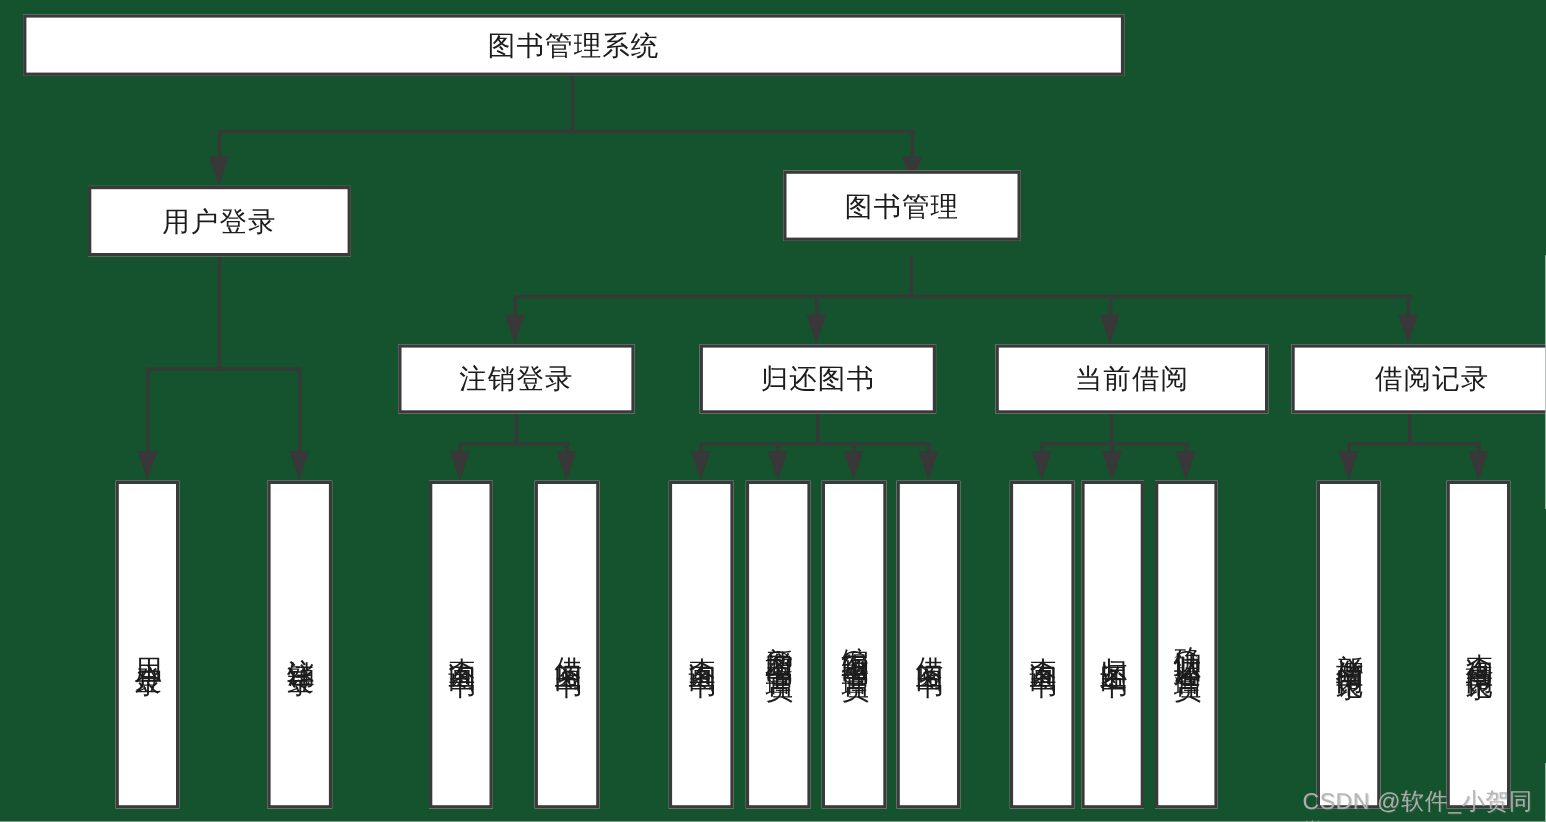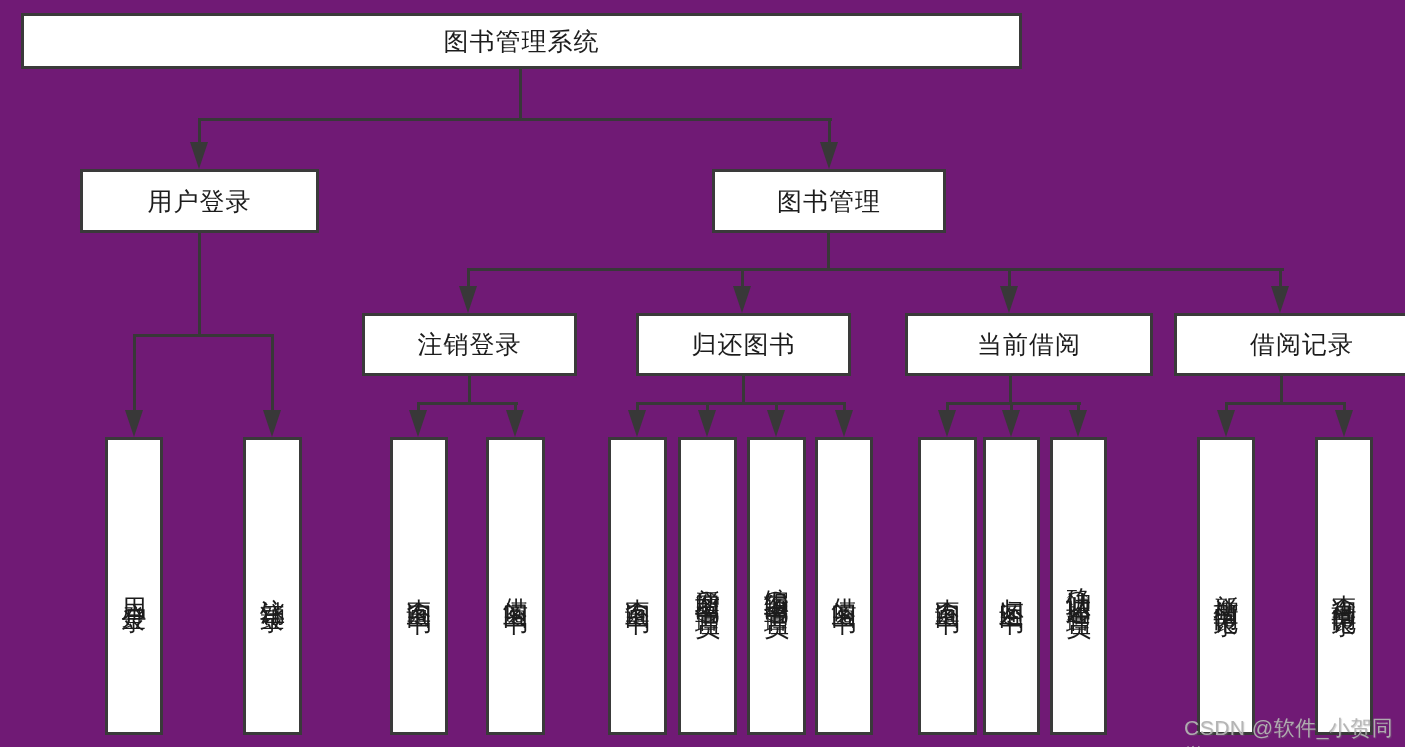--- a/index.html
+++ b/index.html
@@ -1,17 +1,17 @@
 <!DOCTYPE html>
 <html><head>
 <meta charset="utf-8">
 <style>
   html,body { margin:0; padding:0; background:#ffffff; }
   .canvas {
-    position:relative; width:1405px; height:747px; background:#701a75;
+    position:relative; width:1405px; height:747px; background:#14532d;
     font-family:"Liberation Sans", sans-serif; overflow:hidden;
   }
   .line { position:absolute; background:#383838; }
   .arrow {
     position:absolute; width:0; height:0;
     border-left:9px solid transparent; border-right:9px solid transparent;
     border-top:27px solid #383838;
   }
   .hbox, .vbox {
     position:absolute; box-sizing:border-box; border:3px solid #3a3a3a;
@@ -94,21 +94,21 @@
   <div class="line" style="left:1343px;top:405px;width:3px;height:7px"></div>
   <div class="arrow" style="left:1335px;top:410px"></div>
 
   <div class="hbox" style="left:21px;top:13px;width:1001px;height:56px">
     <span>图书管理系统</span>
   </div>
 
   <div class="hbox" style="left:80px;top:169px;width:239px;height:64px">
     <span>用户登录</span>
   </div>
-  <div class="hbox" style="left:712px;top:169px;width:234px;height:64px">
+  <div class="hbox" style="left:712px;top:155px;width:216px;height:64px">
     <span>图书管理</span>
   </div>
 
   <div class="hbox" style="left:362px;top:313px;width:215px;height:63px">
     <span>注销登录</span>
   </div>
   <div class="hbox" style="left:636px;top:313px;width:215px;height:63px">
     <span>归还图书</span>
   </div>
   <div class="hbox" style="left:905px;top:313px;width:248px;height:63px">

